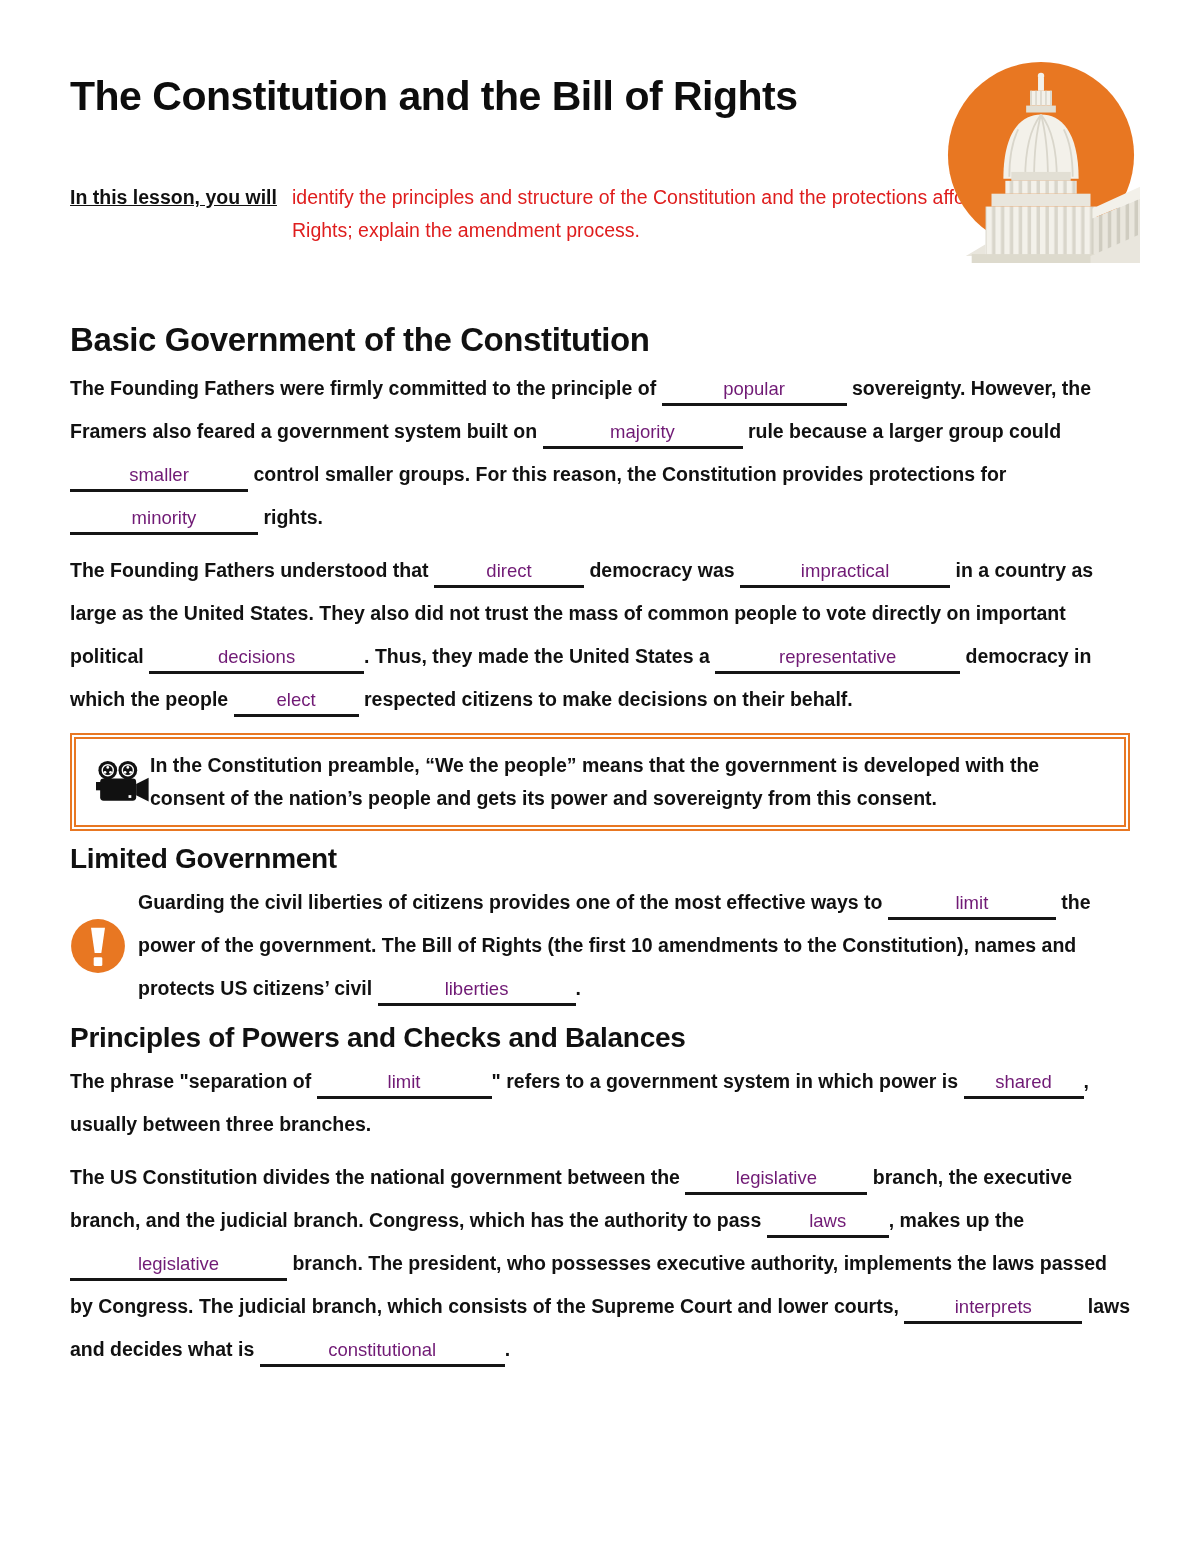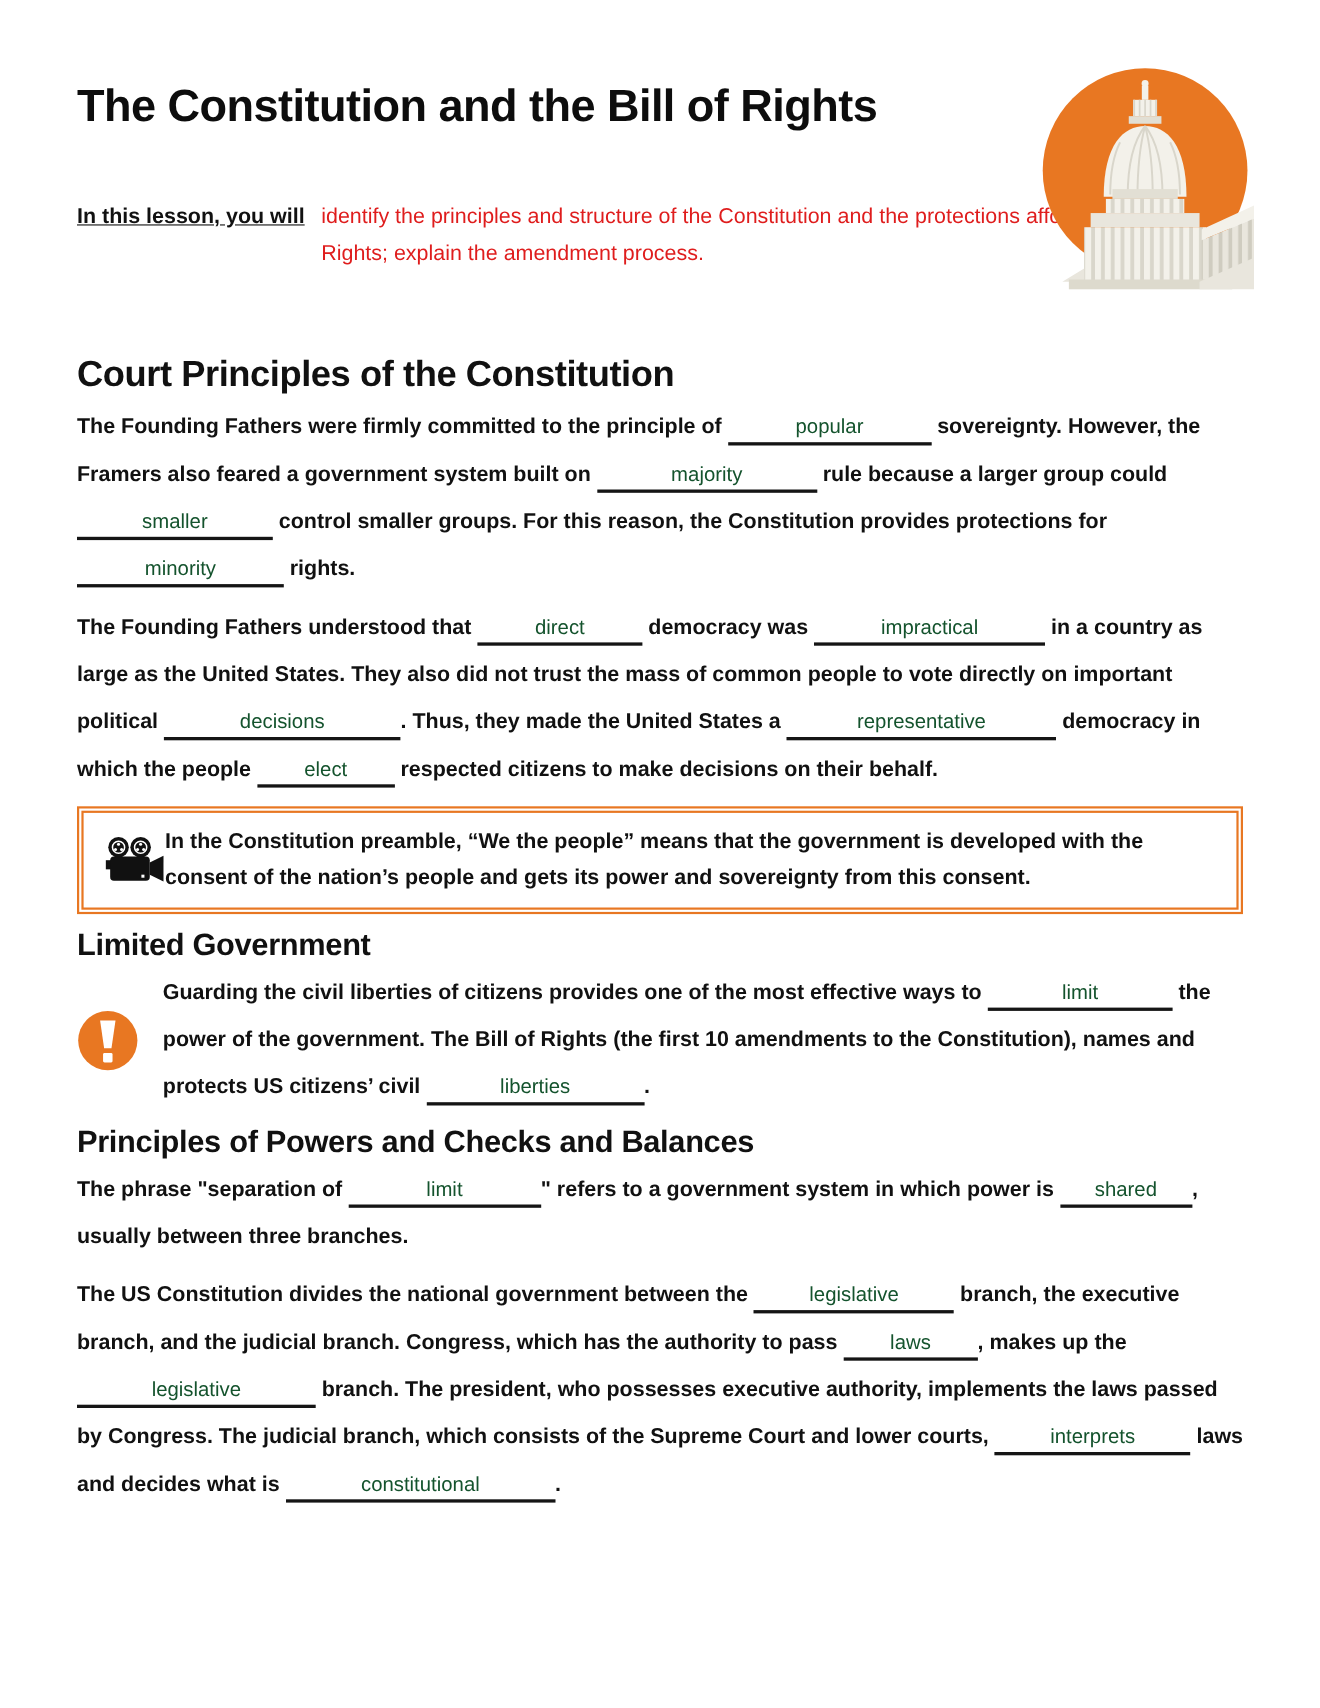--- a/index.html
+++ b/index.html
@@ -14,29 +14,29 @@
   }
   h2.objective-h{font-size:27px;font-weight:bold;margin:8px 0 18px 0;letter-spacing:-0.3px;text-align:right;}
   .obj-row{display:flex;align-items:flex-start;margin:0 0 74px 0;}
   .obj-lead{flex:0 0 222px;font-size:19.5px;font-weight:bold;line-height:33px;text-decoration:underline;}
   .obj-text{flex:1;color:#DF1D1D;font-size:19.5px;font-weight:normal;line-height:33px;}
   h2.section-h{font-size:33px;font-weight:bold;margin:0 0 8px 0;letter-spacing:-0.4px;}
   h3.sub-h{font-size:28px;font-weight:bold;margin:12px 0 6px 0;letter-spacing:-0.3px;}
   p.fill{font-size:19.5px;font-weight:bold;line-height:43px;margin:2px 0 10px 0;}
   .blank{
     display:inline-block;border-bottom:3px solid #151515;text-align:center;
-    color:#14532d;font-weight:normal;font-size:18.5px;line-height:20px;
+    color:#701a75;font-weight:normal;font-size:18.5px;line-height:20px;
     padding-bottom:4px;white-space:nowrap;
   }
   .callout{
     border:6px double #E87722;display:flex;align-items:center;
     padding:10px 20px;margin:12px 0 10px 0;
   }
   .callout-text{font-size:19.5px;font-weight:bold;line-height:33px;}
-  .icon-para{display:flex;align-items:center;gap:22px;margin:2px 0 10px 0;}
+  .icon-para{display:flex;align-items:center;gap:12px;margin:2px 0 10px 0;}
   .icon-para .icon-col{flex:0 0 56px;display:flex;justify-content:center;}
   .icon-para .fill{flex:1;margin:0;}
   .capitol-wrap{position:absolute;top:60px;right:60px;width:198px;height:208px;}
   svg{display:block;}
 </style>
 </head>
 <body>
 
 <div class="page">
 
@@ -74,21 +74,21 @@
 
   <h1 class="doc-title">The Constitution and the Bill of Rights</h1>
 
   <h2 class="objective-h">Objective</h2>
 
   <div class="obj-row">
     <span class="obj-lead">In this lesson, you will</span>
     <span class="obj-text">identify the principles and structure of the Constitution and the protections afforded by the Bill of Rights; explain the amendment process.</span>
   </div>
 
-  <h2 class="section-h">Court Principles of the Constitution</h2>
+  <h2 class="section-h">Basic Government of the Constitution</h2>
   <p class="fill"><span>The Founding Fathers were firmly committed to the principle of </span><span class="blank" style="width:185px">popular</span><span> sovereignty. However, the Framers also feared a government system built on </span><span class="blank" style="width:200px">majority</span><span> rule because a larger group could </span><span class="blank" style="width:178px">smaller</span><span> control smaller groups. For this reason, the Constitution provides protections for </span><span class="blank" style="width:188px">minority</span><span> rights.</span></p>
 
   <p class="fill"><span>The Founding Fathers understood that </span><span class="blank" style="width:150px">direct</span><span> democracy was </span><span class="blank" style="width:210px">impractical</span><span> in a country as large as the United States. They also did not trust the mass of common people to vote directly on important political </span><span class="blank" style="width:215px">decisions</span><span>. Thus, they made the United States a </span><span class="blank" style="width:245px">representative</span><span> democracy in which the people </span><span class="blank" style="width:125px">elect</span><span> respected citizens to make decisions on their behalf.</span></p>
 
   <div class="callout">
     <span>
       <svg viewBox="0 0 78 62" width="54" height="44" aria-hidden="true">
         <circle cx="17" cy="14" r="13.5" fill="#111"></circle>
         <circle cx="17" cy="14" r="8" fill="#111" stroke="#fff" stroke-width="2"></circle>
         <circle cx="17" cy="10" r="2" fill="#fff"></circle>

